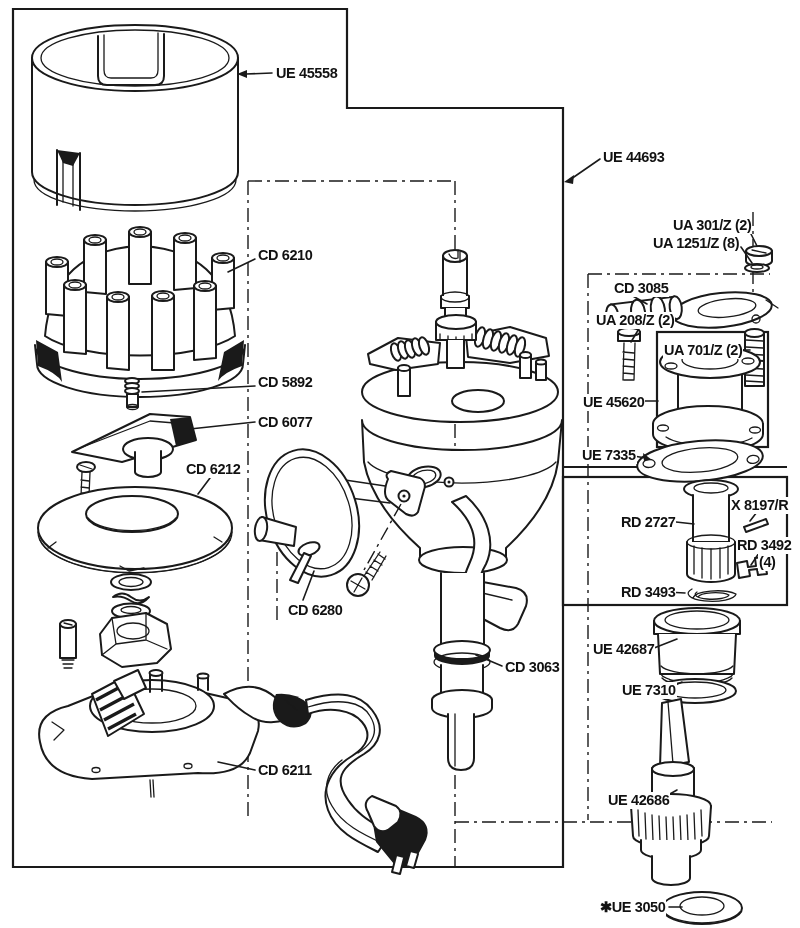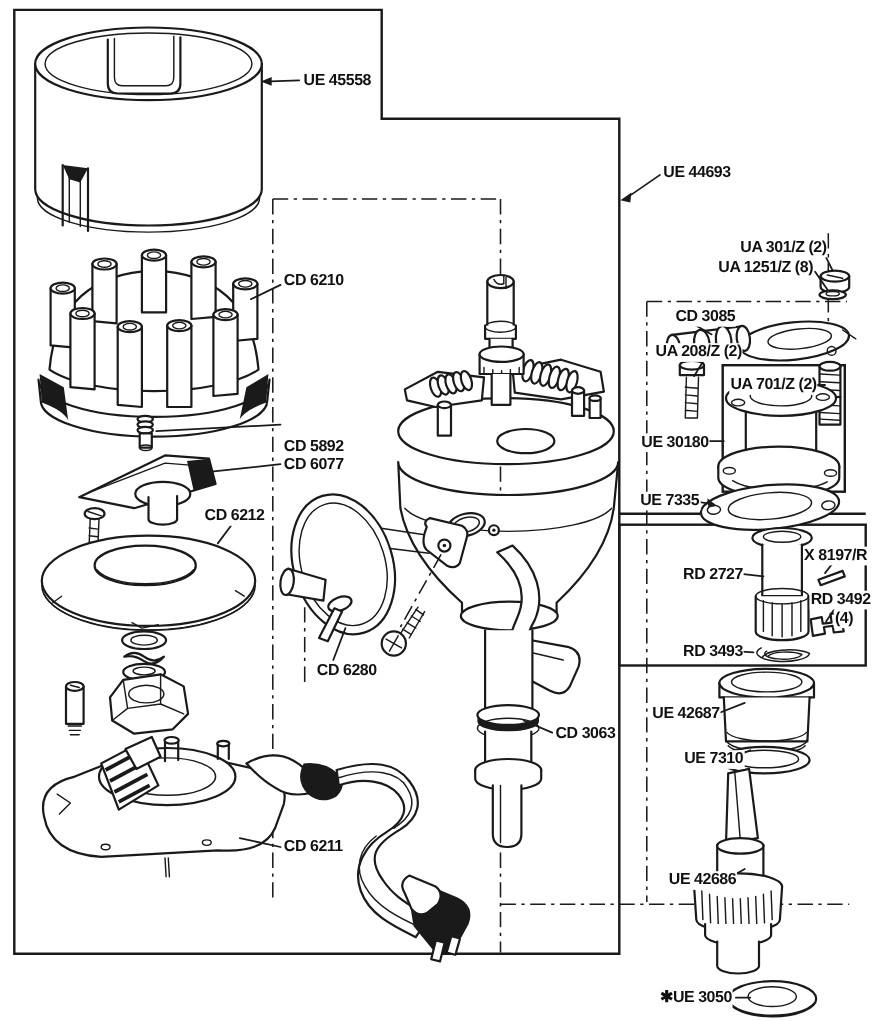--- a/index.html
+++ b/index.html
@@ -396,33 +396,33 @@
     <path class="ld" d="M667,592 L685,593"></path>
     <path class="ld" d="M649,650 L677,639"></path>
     <path class="ld" d="M664,690 L682,682"></path>
     <path class="ld" d="M661,799 L677,790"></path>
     <path class="ld" d="M669,907 L682,907"></path>
   </g>
 </svg>
 
   <div class="lbl" style="left:275px;top:65px">UE 45558</div>
   <div class="lbl" style="left:257px;top:247px">CD 6210</div>
-  <div class="lbl" style="left:257px;top:398px">CD 5892</div>
+  <div class="lbl" style="left:257px;top:374px">CD 5892</div>
   <div class="lbl" style="left:257px;top:414px">CD 6077</div>
   <div class="lbl" style="left:185px;top:461px">CD 6212</div>
   <div class="lbl" style="left:287px;top:602px">CD 6280</div>
   <div class="lbl" style="left:257px;top:762px">CD 6211</div>
   <div class="lbl" style="left:504px;top:659px">CD 3063</div>
   <div class="lbl" style="left:602px;top:149px">UE 44693</div>
   <div class="lbl" style="left:672px;top:217px">UA 301/Z (2)</div>
   <div class="lbl" style="left:652px;top:235px">UA 1251/Z (8)</div>
   <div class="lbl" style="left:613px;top:280px">CD 3085</div>
   <div class="lbl" style="left:595px;top:312px">UA 208/Z (2)</div>
   <div class="lbl" style="left:663px;top:342px">UA 701/Z (2)</div>
-  <div class="lbl" style="left:582px;top:394px">UE 30180</div>
+  <div class="lbl" style="left:582px;top:394px">UE 45620</div>
   <div class="lbl" style="left:581px;top:447px">UE 7335</div>
   <div class="lbl" style="left:620px;top:514px">RD 2727</div>
   <div class="lbl" style="left:730px;top:497px">X 8197/R</div>
   <div class="lbl" style="left:736px;top:537px">RD 3492</div>
   <div class="lbl" style="left:758px;top:554px">(4)</div>
   <div class="lbl" style="left:620px;top:584px">RD 3493</div>
   <div class="lbl" style="left:592px;top:641px">UE 42687</div>
   <div class="lbl" style="left:621px;top:682px">UE 7310</div>
   <div class="lbl" style="left:607px;top:792px">UE 42686</div>
   <div class="lbl" style="left:599px;top:899px">✱UE 3050</div>

